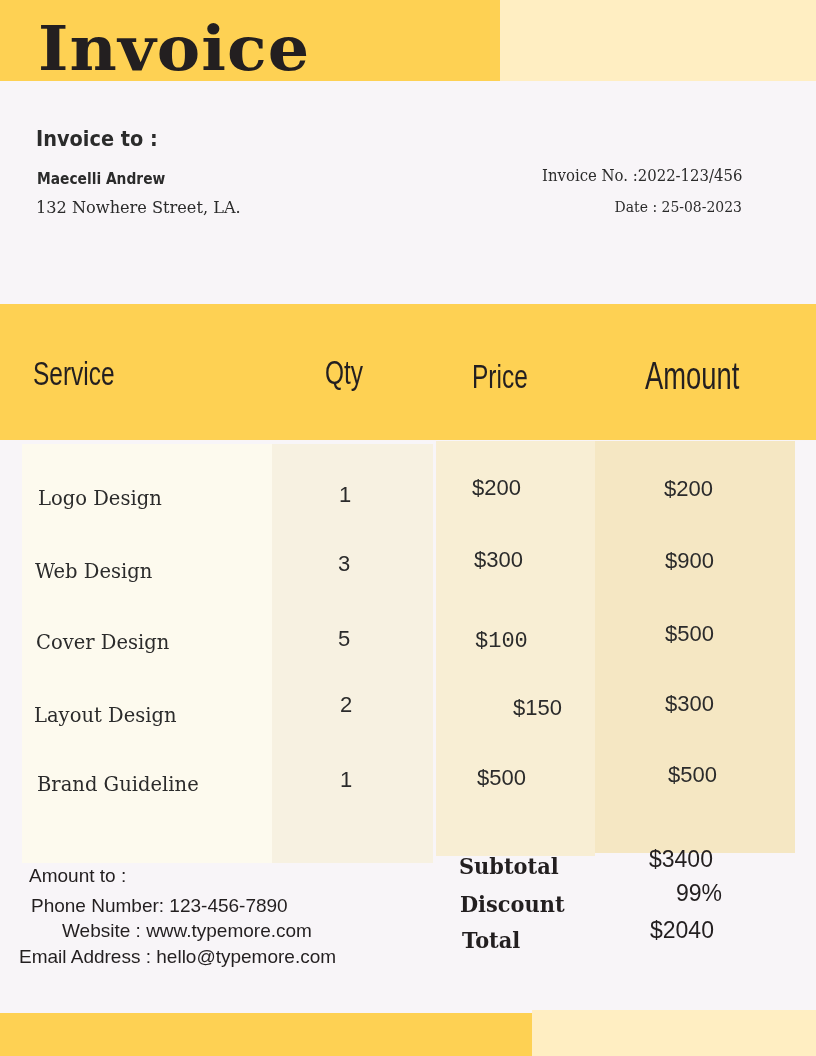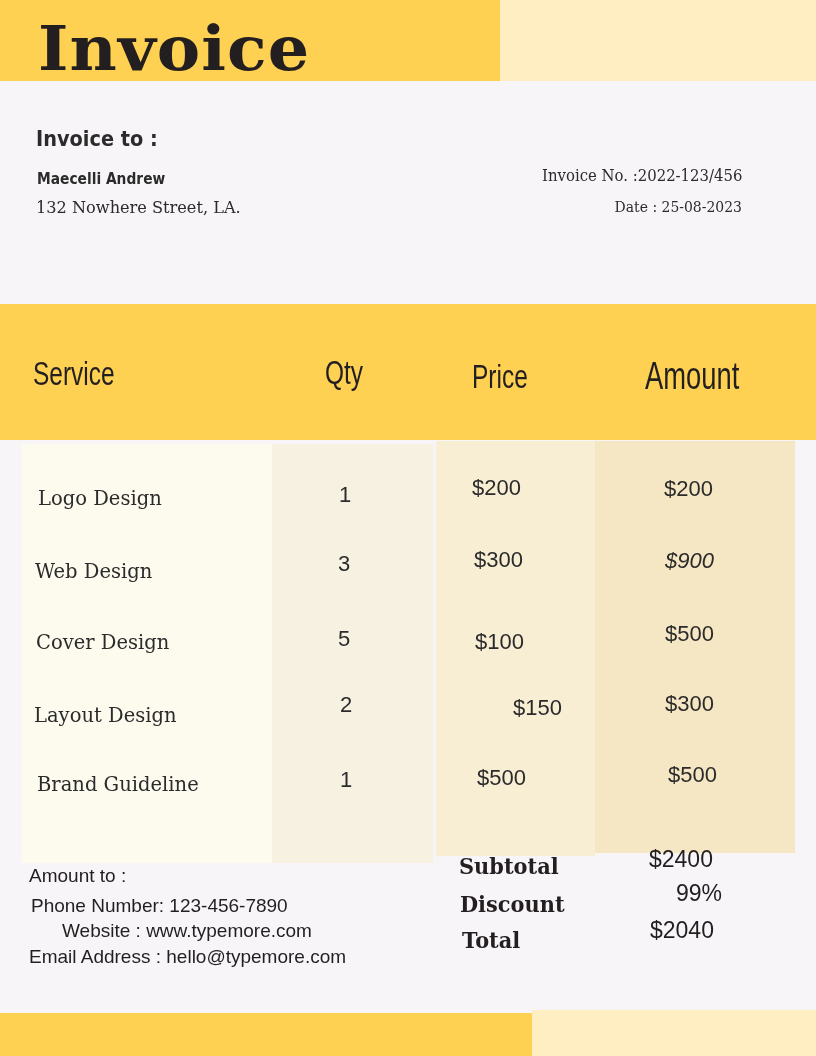--- a/index.html
+++ b/index.html
@@ -98,21 +98,21 @@
       left: 29px; top: 865px;
       font-family: "Liberation Sans", sans-serif;
       font-size: 19px; color: #231f20;
     }
     .pay-line {
       font-family: "Liberation Sans", sans-serif;
       font-size: 19px; color: #231f20; white-space: nowrap;
     }
     .pay-phone { left: 31px; top: 895px; }
     .pay-web   { left: 31px; top: 920px; margin-left: 31px; }
-    .pay-email { left: 29px; top: 946px; }
+    .pay-email { left: 19px; top: 946px; }
 
     
     .tot-label {
       font-family: "DejaVu Serif", serif;
       font-weight: bold;
       font-size: 22px; color: #231f20;
       transform: scaleX(0.95); transform-origin: left top;
       line-height: 1; white-space: nowrap;
     }
     .tot-sub  { left: 459px; top: 855px; }
@@ -157,43 +157,43 @@
 <div class="abs col-amount"></div>
 
 <div class="abs cell cell-service" style="left:38px;top:488px;">Logo Design</div>
 <div class="abs cell cell-num" style="left:339px;top:484px;">1</div>
 <div class="abs cell cell-num" style="left:472px;top:477px;">$200</div>
 <div class="abs cell cell-num" style="left:664px;top:478px;">$200</div>
 
 <div class="abs cell cell-service" style="left:35px;top:561px;">Web Design</div>
 <div class="abs cell cell-num" style="left:338px;top:553px;">3</div>
 <div class="abs cell cell-num" style="left:474px;top:549px;">$300</div>
-<div class="abs cell cell-num" style="left:665px;top:550px;font-style:italic;">$900</div>
+<div class="abs cell cell-num" style="left:665px;top:550px;">$900</div>
 
 <div class="abs cell cell-service" style="left:36px;top:632px;">Cover Design</div>
 <div class="abs cell cell-num" style="left:338px;top:628px;">5</div>
-<div class="abs cell cell-num" style="left:475px;top:631px;">$100</div>
+<div class="abs cell cell-num" style="left:475px;top:631px;font-family:Liberation Mono, monospace;">$100</div>
 <div class="abs cell cell-num" style="left:665px;top:623px;">$500</div>
 
 <div class="abs cell cell-service" style="left:34px;top:705px;">Layout Design</div>
 <div class="abs cell cell-num" style="left:340px;top:694px;">2</div>
 <div class="abs cell cell-num" style="left:477px;top:697px;margin-left:36px;">$150</div>
 <div class="abs cell cell-num" style="left:665px;top:693px;">$300</div>
 
 <div class="abs cell cell-service" style="left:37px;top:774px;">Brand Guideline</div>
 <div class="abs cell cell-num" style="left:340px;top:769px;">1</div>
 <div class="abs cell cell-num" style="left:477px;top:767px;">$500</div>
 <div class="abs cell cell-num" style="left:668px;top:764px;">$500</div>
 
 <div class="abs pay-label">Amount to :</div>
 <div class="abs pay-line pay-phone">Phone Number: 123-456-7890</div>
 <div class="abs pay-line pay-web">Website : www.typemore.com</div>
 <div class="abs pay-line pay-email">Email Address : hello@typemore.com</div>
 
 <div class="abs tot-label tot-sub">Subtotal</div>
 <div class="abs tot-label tot-disc">Discount</div>
 <div class="abs tot-label tot-tot">Total</div>
-<div class="abs tot-val val-sub">$2400</div>
+<div class="abs tot-val val-sub">$3400</div>
 <div class="abs tot-val val-disc">99%</div>
 <div class="abs tot-val val-tot">$2040</div>
 
 <div class="abs bot-yellow"></div>
 <div class="abs bot-cream"></div>
 
 </body></html>

